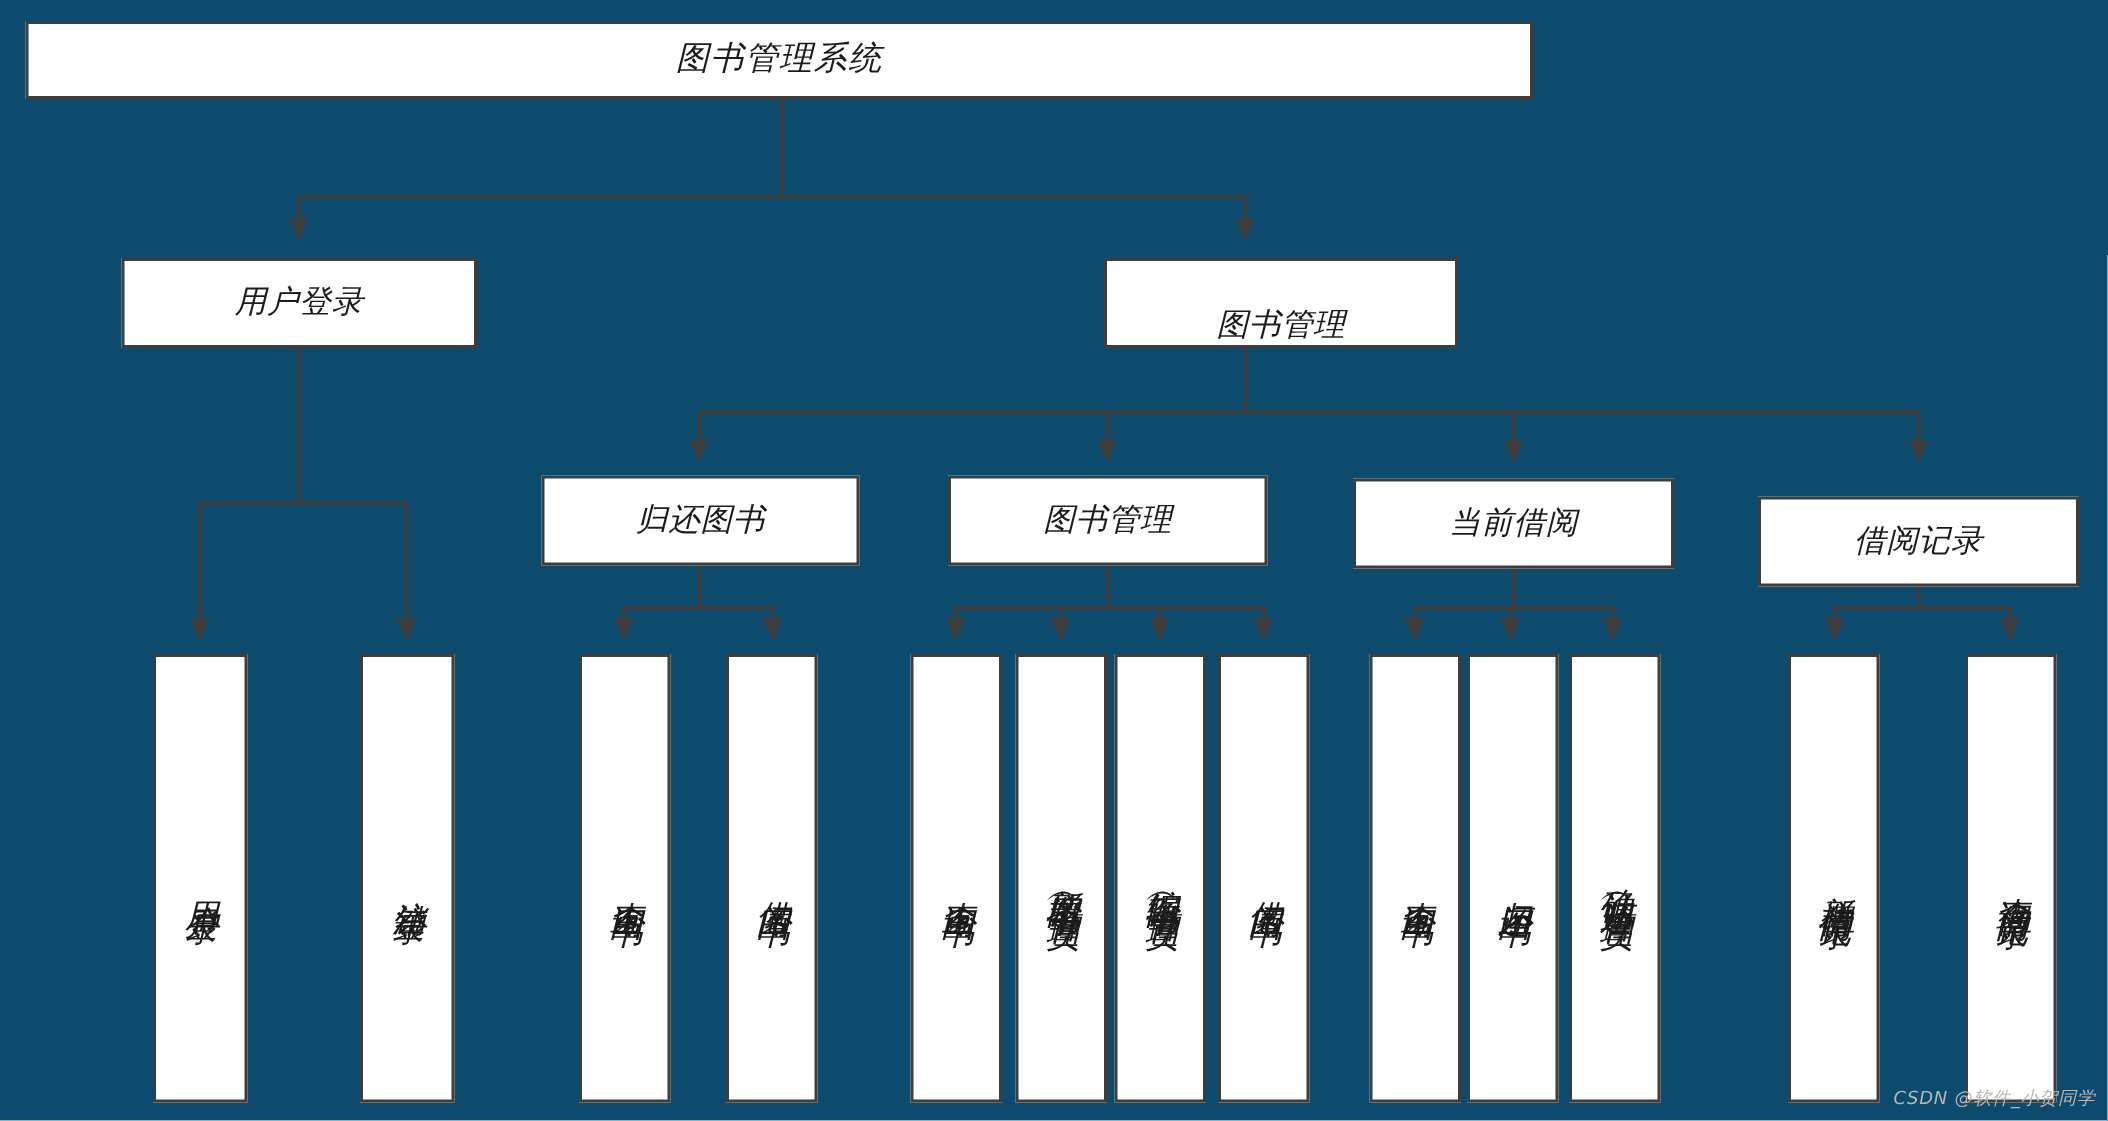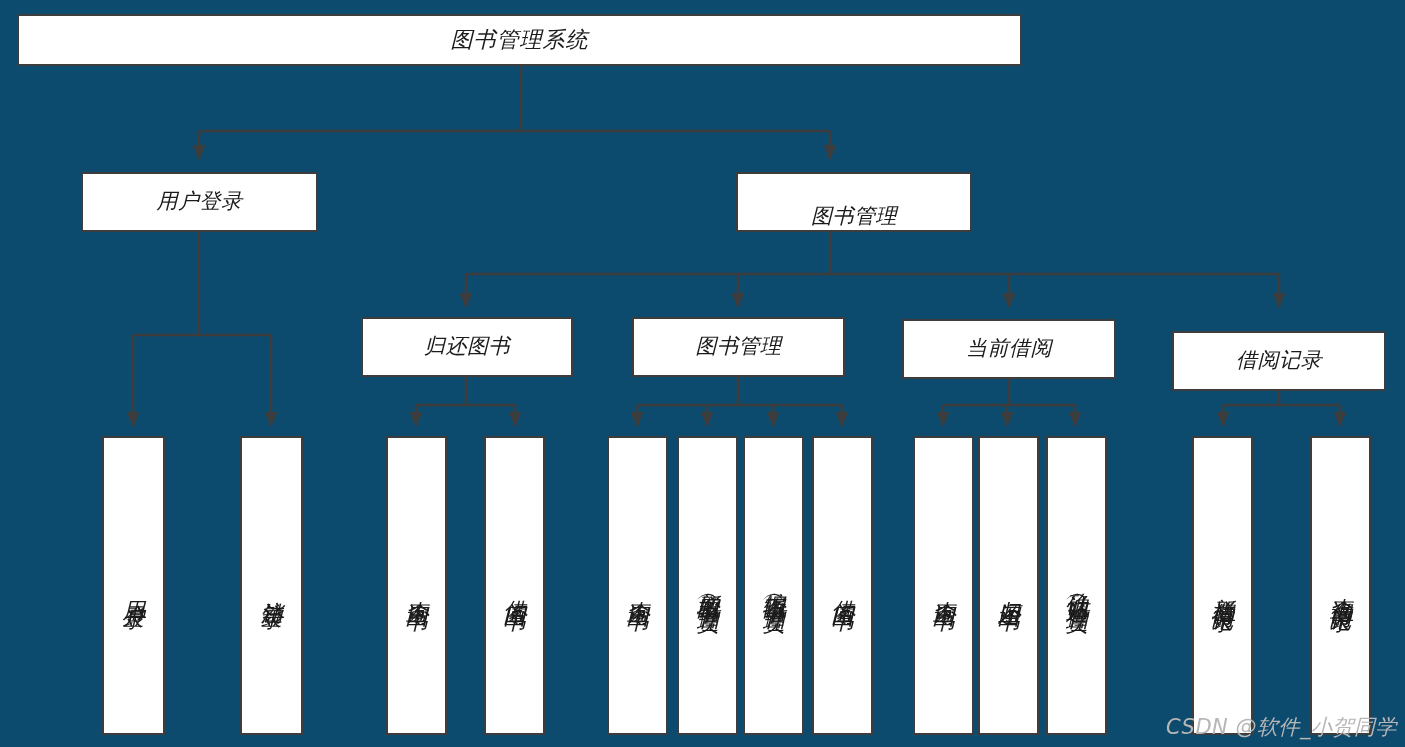--- a/index.html
+++ b/index.html
@@ -39,21 +39,21 @@
     text-orientation:upright;
     font-size:22px;
     line-height:1.08;
     letter-spacing:3px;
     white-space:pre;
   }
   .watermark{
     position:absolute;
     right:8px;
     bottom:6px;
-    font-size:21px;
+    font-size:12px;
     color:#b6b6b6;
     letter-spacing:0.5px;
     z-index:5;
     white-space:pre;
     margin-left:28px;
   }
 </style>
 </head>
 <body>
 

